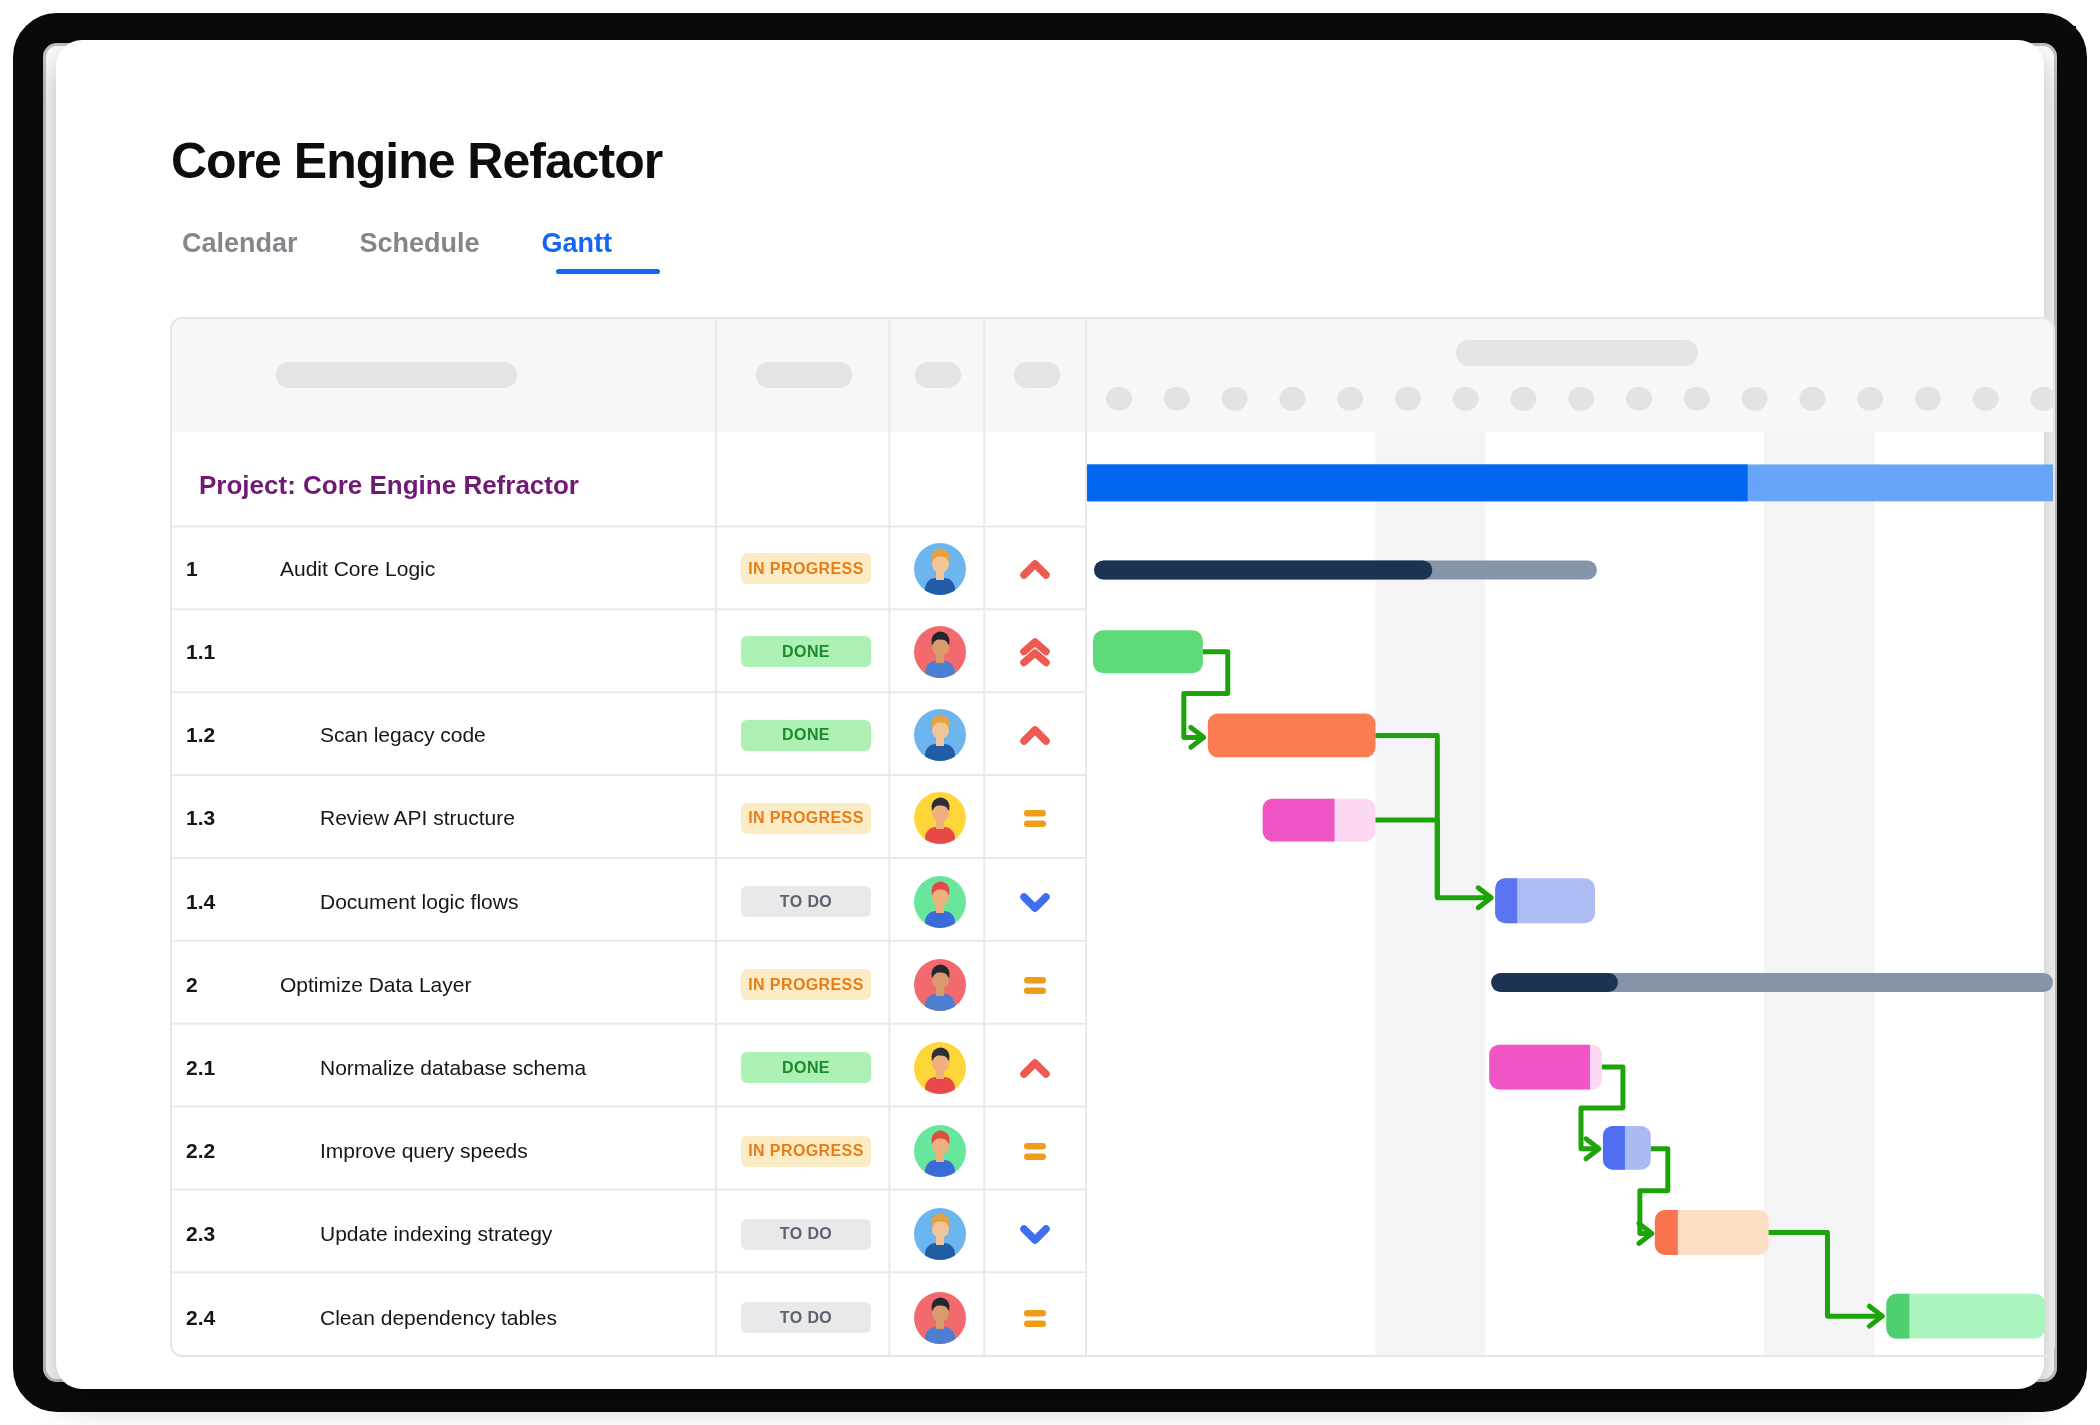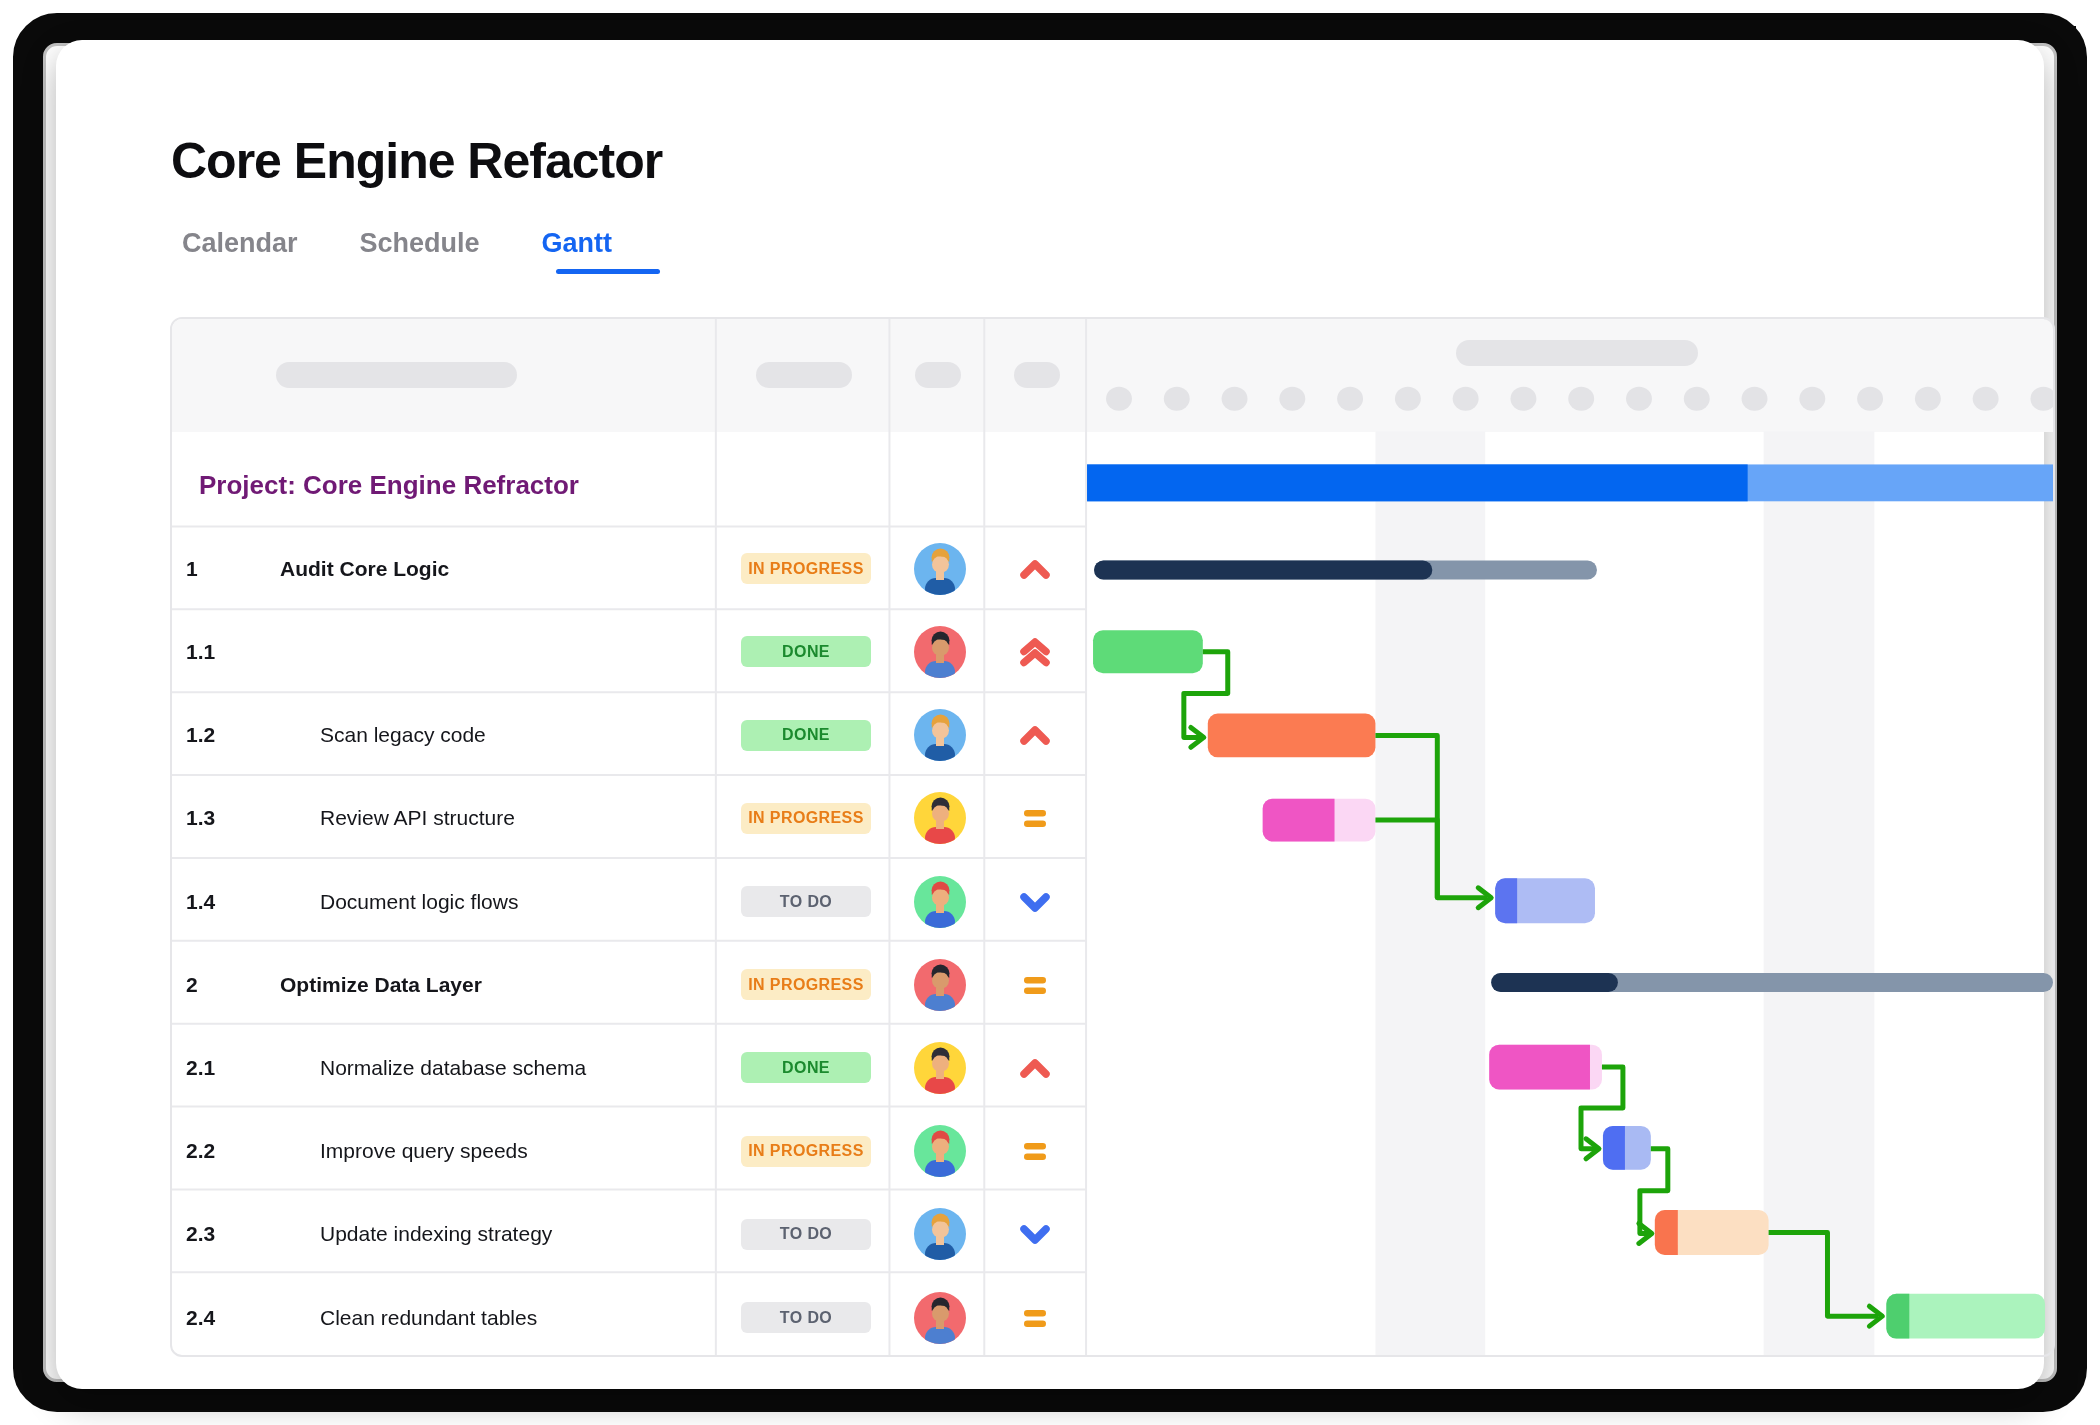--- a/index.html
+++ b/index.html
@@ -21,21 +21,21 @@
         border:2px solid #e6e6e9;border-radius:12px;overflow:hidden;box-sizing:border-box;}
   .grid-header{position:absolute;left:0;top:0;width:100%;height:113px;background:#f7f7f8;}
   .skel{position:absolute;background:#e4e4e7;border-radius:13px;}
   .chart-svg{position:absolute;left:0;top:0;width:100%;height:100%;pointer-events:none;}
   .project-row{position:absolute;left:0;width:916px;}
   .project-label{position:absolute;left:27px;font-size:26px;font-weight:800;color:#701a75;white-space:nowrap;}
   .row{position:absolute;left:0;width:916px;}
   .cell{position:absolute;display:flex;align-items:center;}
   .num{font-size:21px;font-weight:700;color:#15161b;}
   .tname{font-size:21px;color:#15161b;white-space:nowrap;}
-  .tname.parent{font-weight:700;}
+  .tname.parent{font-weight:400;}
   .pill{position:absolute;width:130px;height:31px;border-radius:6px;display:flex;
         align-items:center;justify-content:center;font-size:16px;font-weight:700;
         letter-spacing:.4px;white-space:nowrap;}
   .avatar{position:absolute;width:52px;height:52px;}
   .prio{position:absolute;width:40px;height:40px;}
 </style>
 </head>
 <body>
 
 <div class="stage">
@@ -338,21 +338,21 @@
       <circle cx="26.5" cy="21.5" r="8.5" fill="#f2c49a"></circle>
       <path d="M17.5 19 a9 9 0 0 1 18 0 l-3 -5 -12 -1 z" fill="#e6a23c"></path>
     </g>
               </svg></div>
             <div class="prio" style="left:843px;top:21.6px"><svg viewBox="0 0 40 40">
                 <path d="M9 15 L20 26 L31 15" stroke="#3f6ef0" stroke-width="7.5" stroke-linecap="round" stroke-linejoin="round" fill="none"></path>
               </svg></div>
           </div>
           <div class="row" style="top: 957px; height: 83.2px;">
             <div class="cell num" style="left:14px;top:0;height:100%">2.4</div>
-            <div class="cell tname " style="left:148px;top:0;height:100%">Clean redundant tables</div>
+            <div class="cell tname " style="left:148px;top:0;height:100%">Clean dependency tables</div>
             <div class="pill" style="left:569px;top:26.1px;background:#e9e9eb;color:#5c6270">TO DO</div>
             <div class="avatar" style="left:742px;top:15.600000000000001px"><svg viewBox="0 0 52 52" width="52" height="52">
     <defs>
                   <clipPath id="cf26a6e">
                     <circle cx="26" cy="26" r="26"></circle>
                   </clipPath>
                 </defs>
     <circle cx="26" cy="26" r="26" fill="#f26a6e"></circle>
     <g clip-path="url(#cf26a6e)">
       <rect x="11" y="35" width="30" height="22" rx="11" fill="#4d7fd0"></rect>

